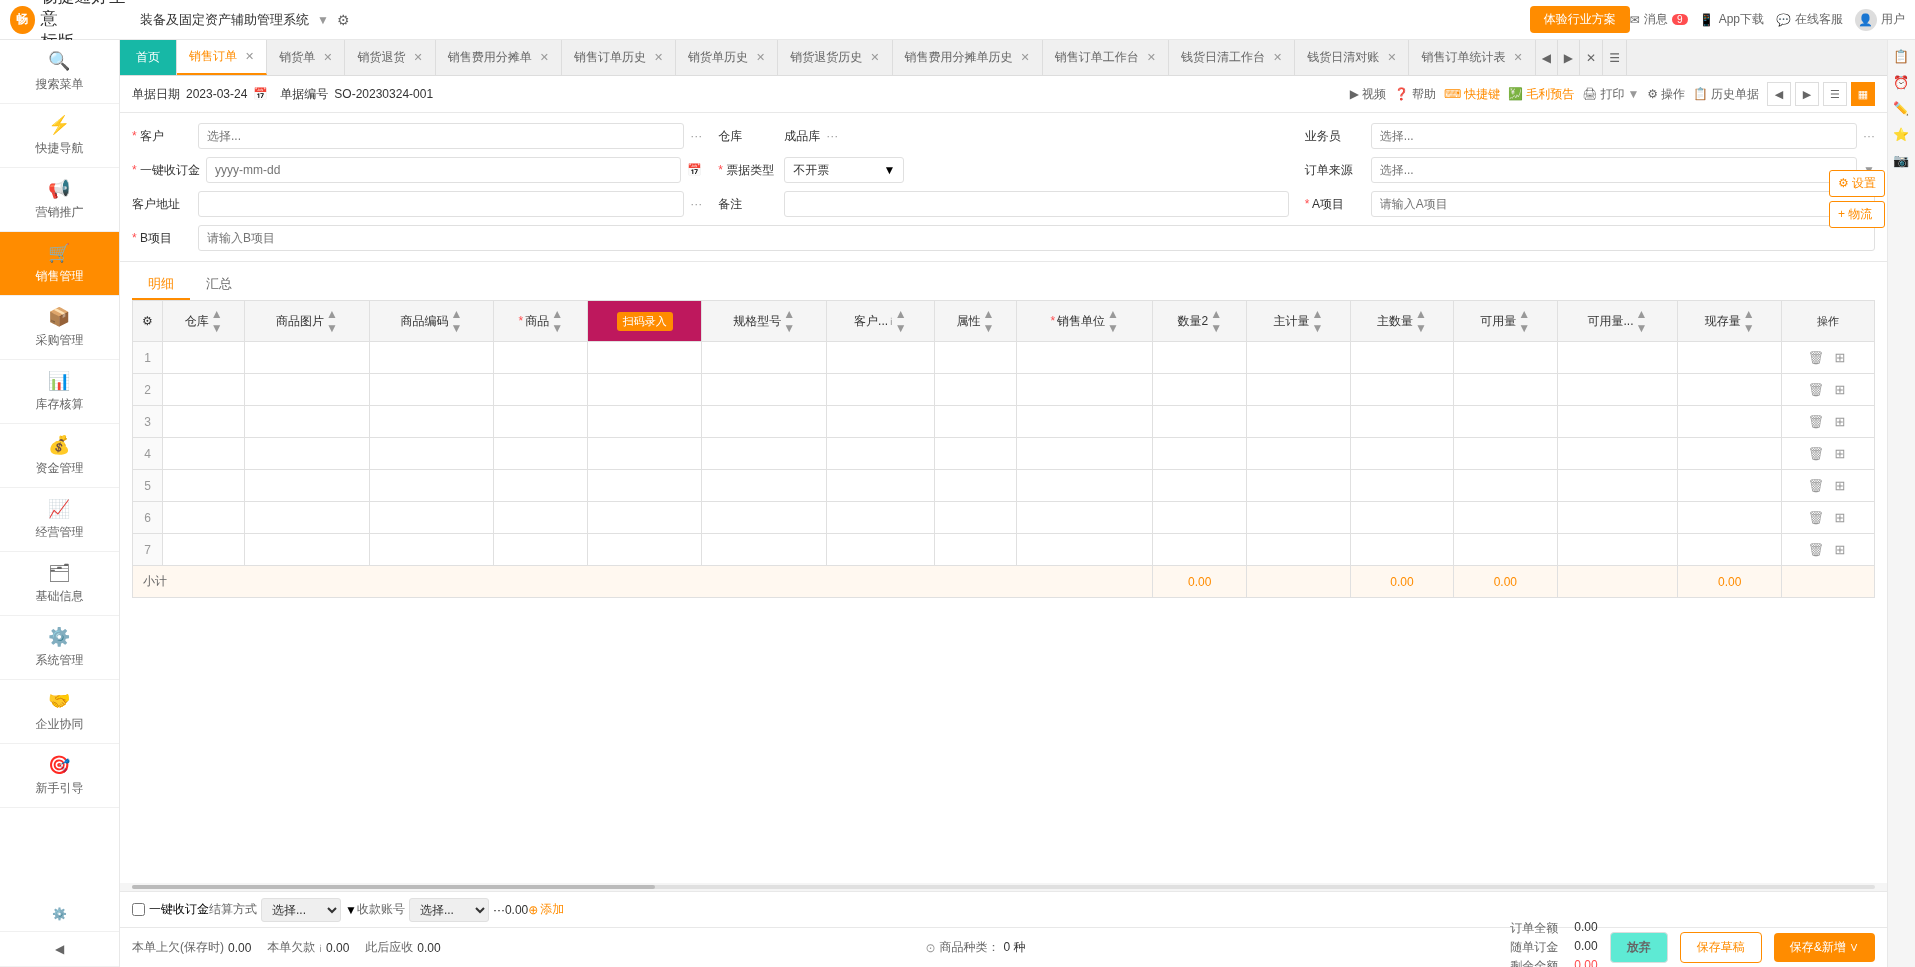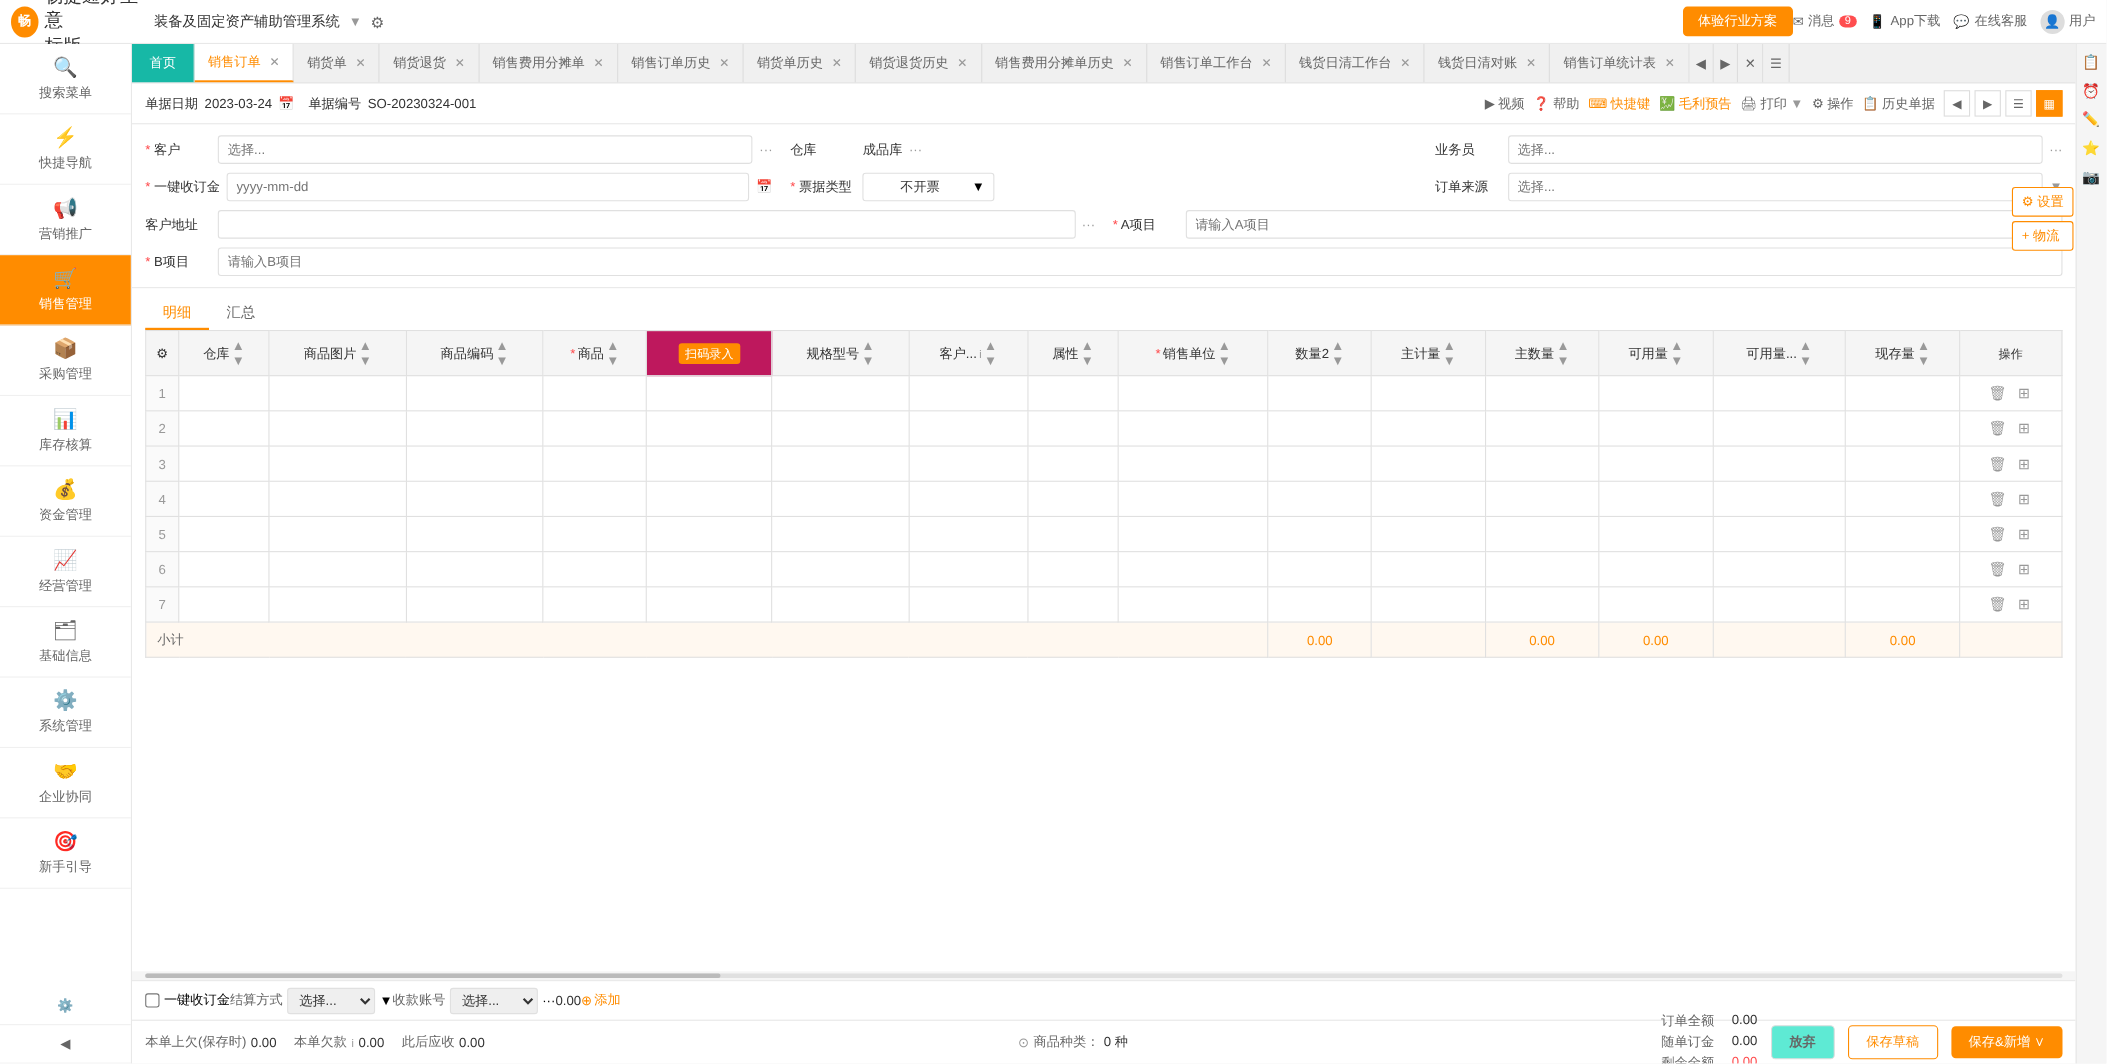--- a/index.html
+++ b/index.html
@@ -245,21 +245,20 @@
     .field-select {
       display: flex; align-items: center;
       border: 1px solid #e0e0e0;
       border-radius: 3px;
       padding: 4px 8px;
       min-width: 120px;
       height: 26px;
       cursor: pointer;
       gap: 4px;
       background: #fff;
-      text-align: center;
     }
     .field-select-text { flex: 1; color: #333; }
     .warehouse-text { color: #333; }
 
     
     .detail-tabs {
       display: flex;
       padding: 8px 12px 0;
       gap: 0;
       flex-shrink: 0;
@@ -732,20 +731,24 @@
             <input class="field-input" type="text" placeholder="选择..." style="">
             <span style="color:#999;">▼</span>
           </div>
         </div>
 
         <div class="form-row">
           <div class="field-group">
             <span class="field-label">客户地址</span>
             <input class="field-input field-input-wide" type="text" style="">
             <span class="field-dots">···</span>
+          </div>
+          <div class="field-group">
+            <span class="field-label">备注</span>
+            <input class="field-input field-input-wide" type="text" style="">
           </div>
           <div class="field-group">
             <span class="field-label required">A项目</span>
             <input class="field-input field-input-wide" type="text" placeholder="请输入A项目" style="">
           </div>
         </div>
 
         <div class="form-row">
           <div class="field-group">
             <span class="field-label required">B项目</span>

